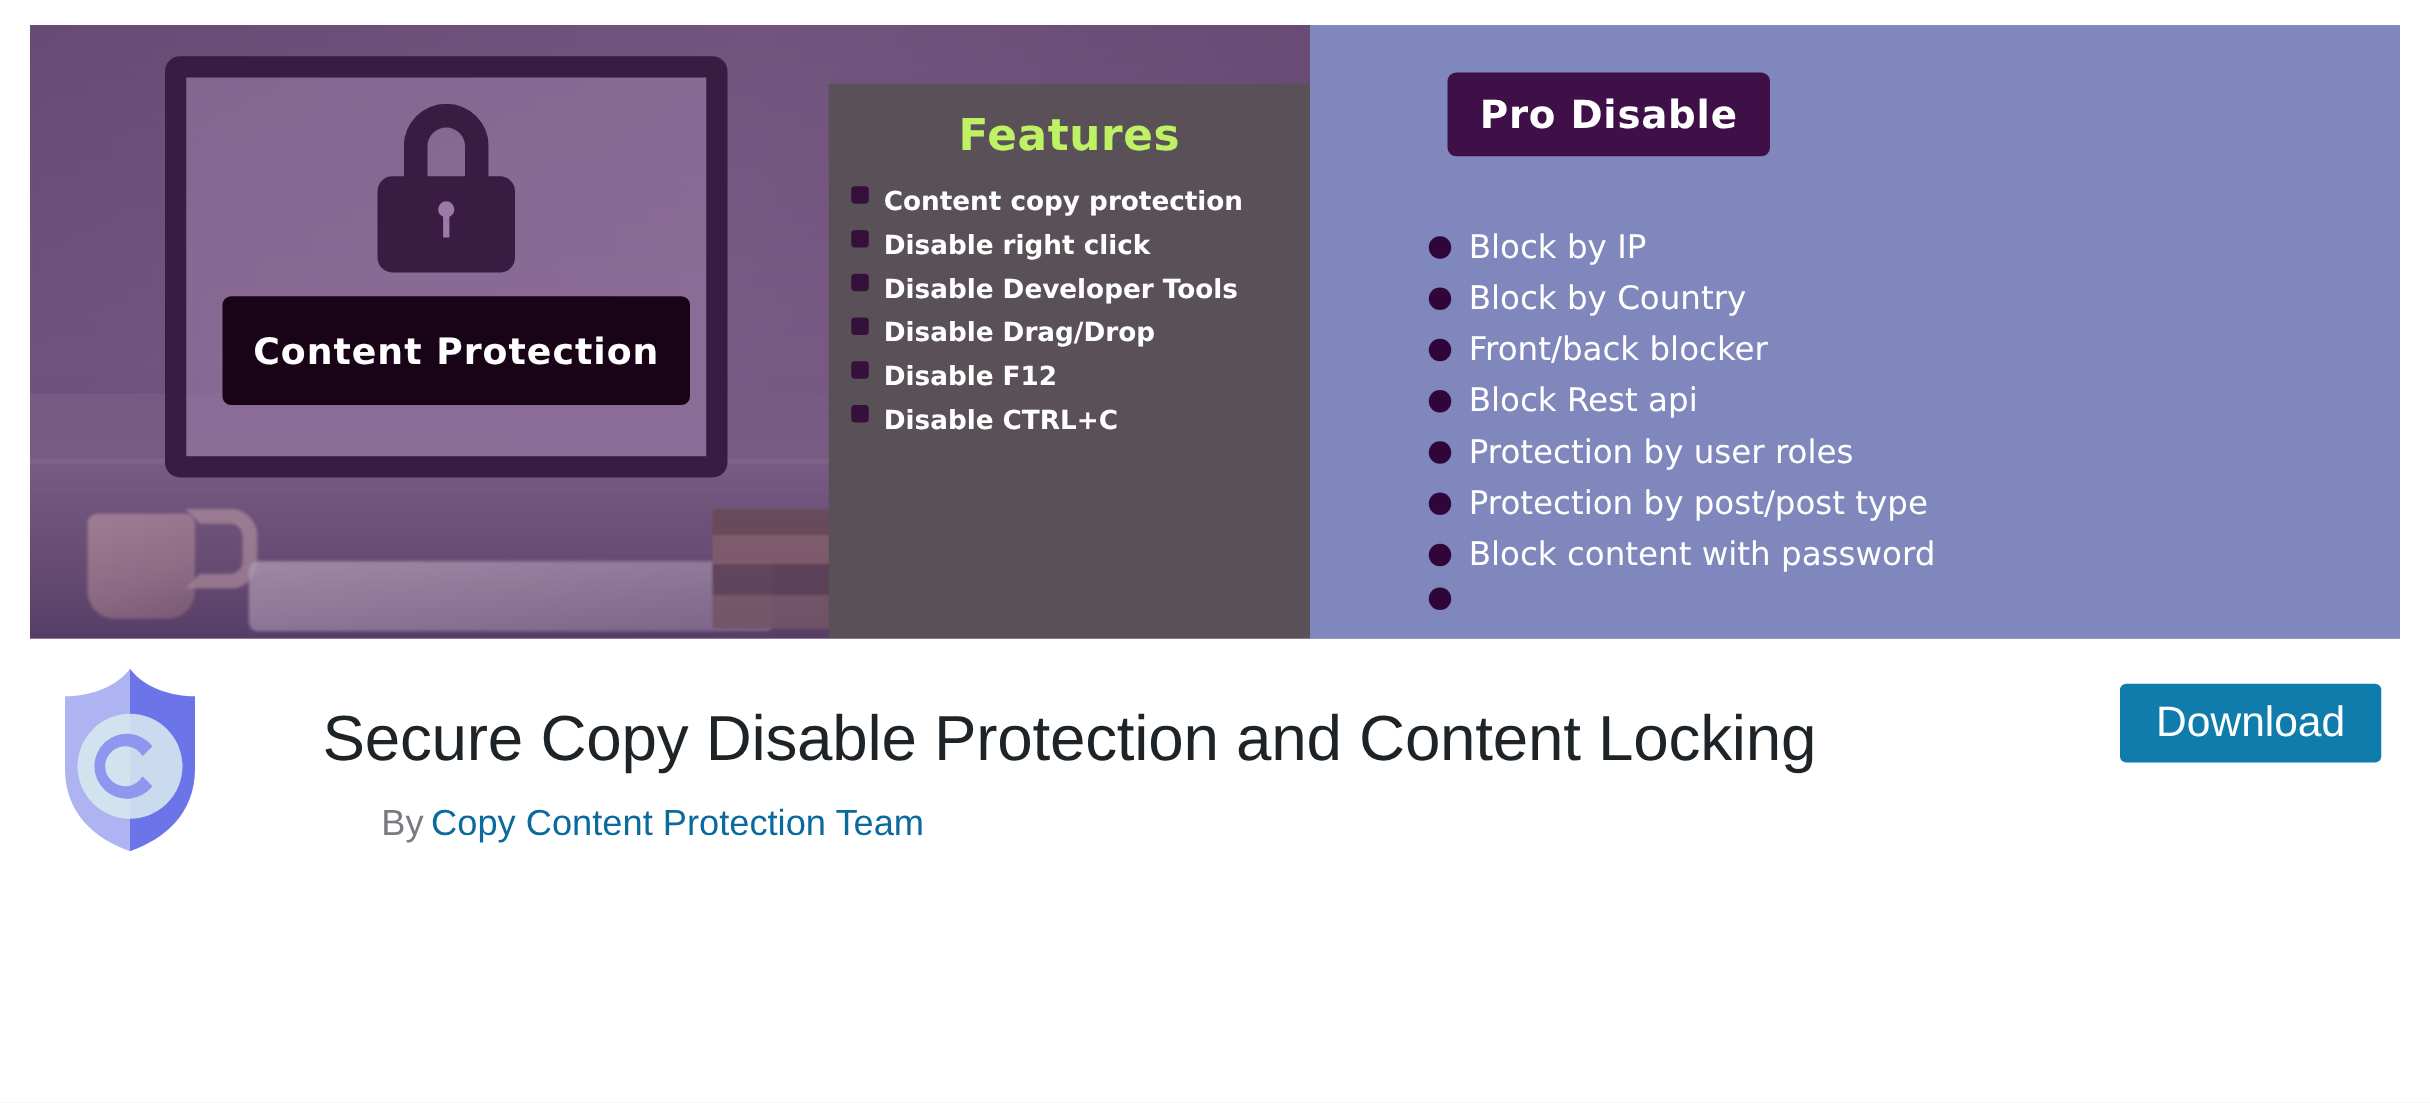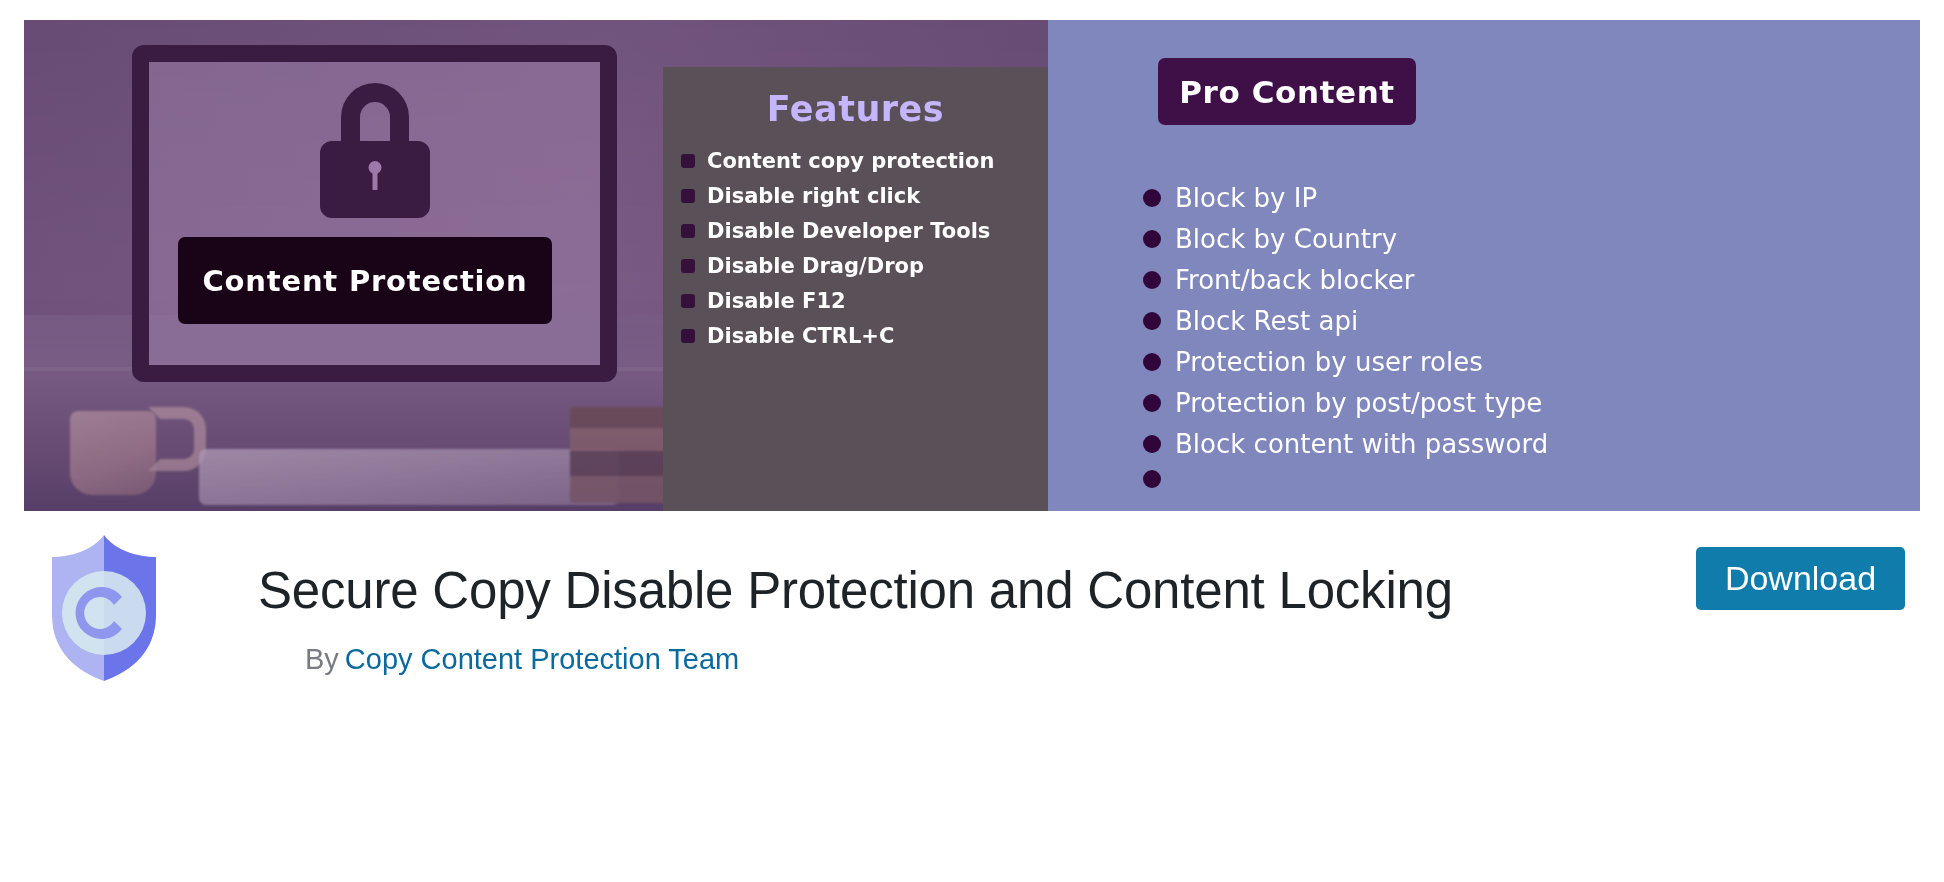--- a/index.html
+++ b/index.html
@@ -115,21 +115,21 @@
     position: absolute; inset: 0;
     background: linear-gradient(180deg, rgba(106,74,122,.30) 0%, rgba(120,86,134,.22) 55%, rgba(96,70,112,.34) 100%);
     mix-blend-mode: multiply;
   }
 
   
   #monitor {
     position: absolute;
     left: 108px;
     top: 25px;
-    width: 485px;
+    width: 450px;
     height: 337px;
   }
   .monitor-frame {
     position: absolute; inset: 0;
     border: 17px solid #3a1b42;
     border-radius: 12px;
     box-sizing: border-box;
     background: rgba(160,128,170,0.30);
   }
   .monitor-screen {
@@ -200,36 +200,36 @@
   
   #features-panel {
     position: absolute;
     left: 639px;
     top: 47px;
     width: 385px;
     height: 444px;
     background: #5a5058;
   }
   #features-title {
-    color: #c4b5fd;
+    color: #bef264;
     font-size: 35px;
     font-weight: bold;
     text-align: center;
     margin-top: 22px;
     letter-spacing: .5px;
     font-family: "DejaVu Sans", sans-serif;
   }
   #features-list {
     list-style: none;
     margin: 20px 0 0 0;
     padding: 0 0 0 18px;
   }
   #features-list li {
     display: flex;
-    align-items: center;
+    align-items: flex-start;
     justify-content: flex-start;
     margin-bottom: 11px;
     color: #ffffff;
     font-size: 21px;
     font-weight: bold;
     font-family: "DejaVu Sans", sans-serif;
     white-space: nowrap;
   }
   #features-list li .sq-bullet {
     width: 14px; height: 14px;
@@ -417,21 +417,21 @@
         </li>
         <li>
           <span class="sq-bullet"></span>
           <span>Disable CTRL+C</span>
         </li>
       </ul>
     </div>
 
     <div id="pro-panel">
       <div id="pro-badge">
-        <span>Pro Content</span>
+        <span>Pro Disable</span>
       </div>
       <ul id="pro-list">
         <li>
           <span class="dot-bullet"></span>
           <span>Block by IP</span>
         </li>
         <li>
           <span class="dot-bullet"></span>
           <span>Block by Country</span>
         </li>

